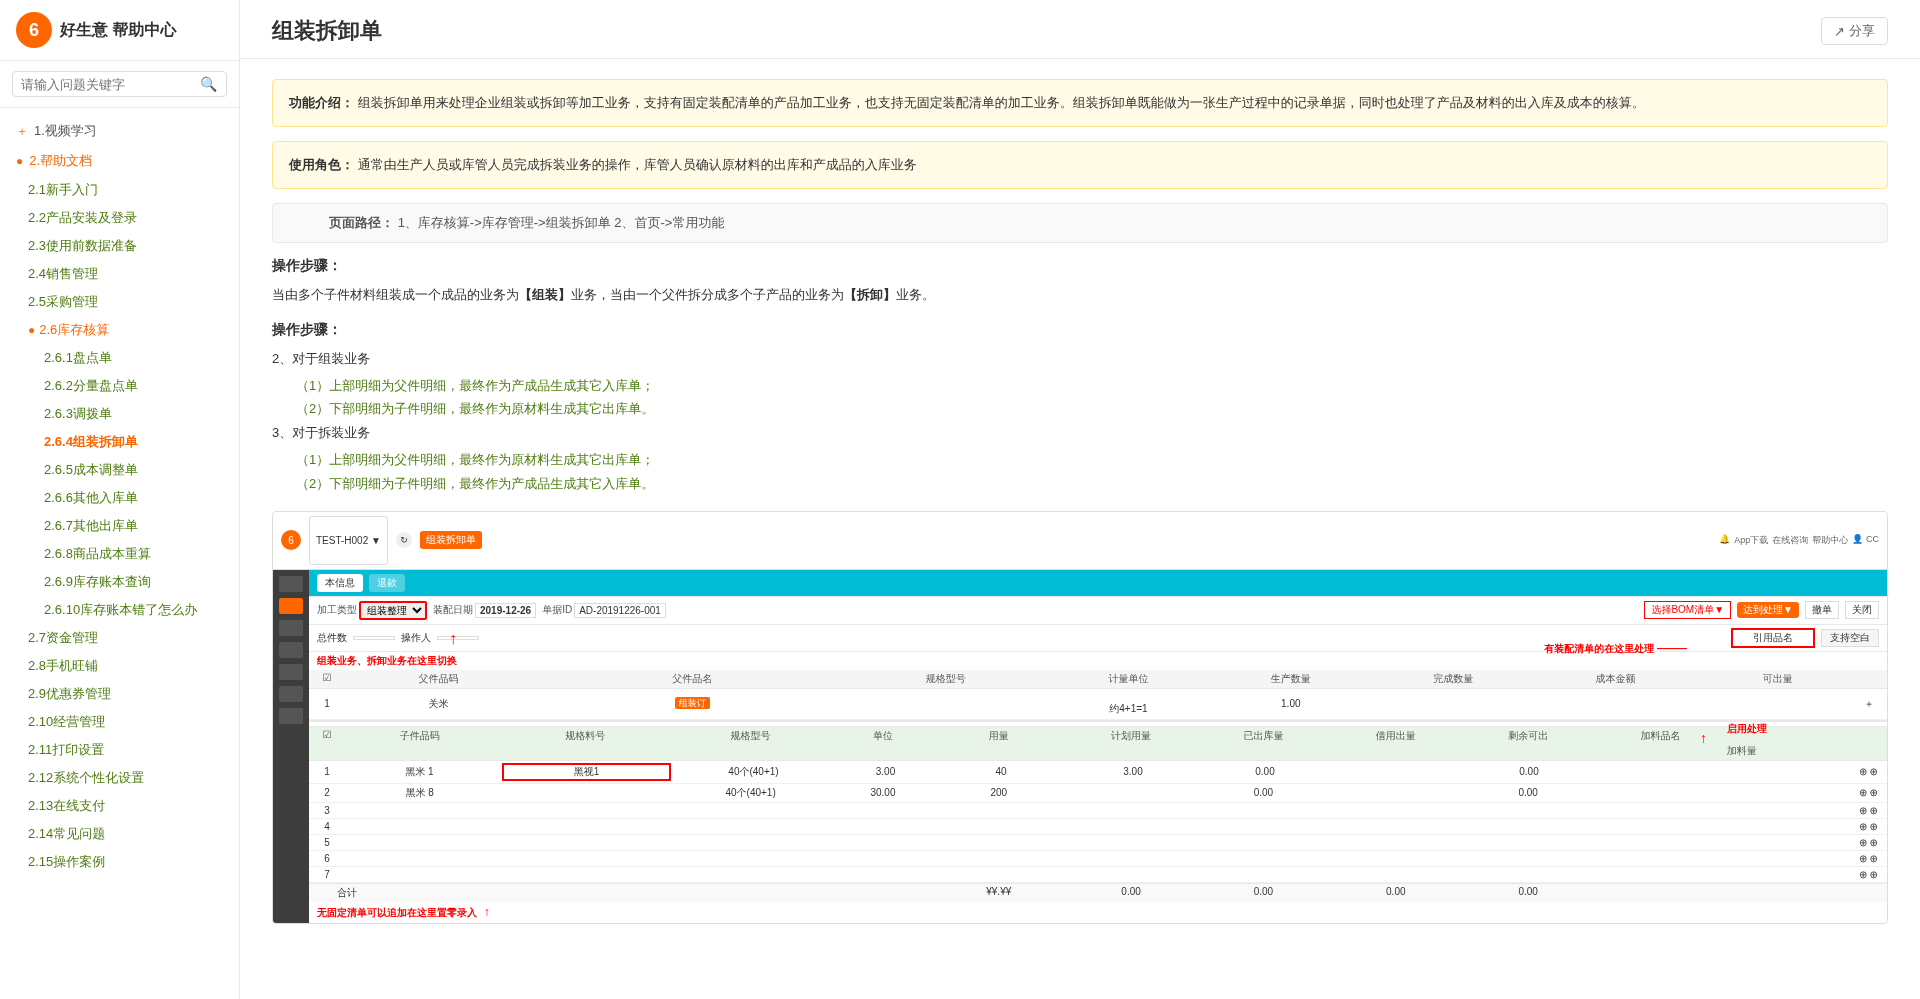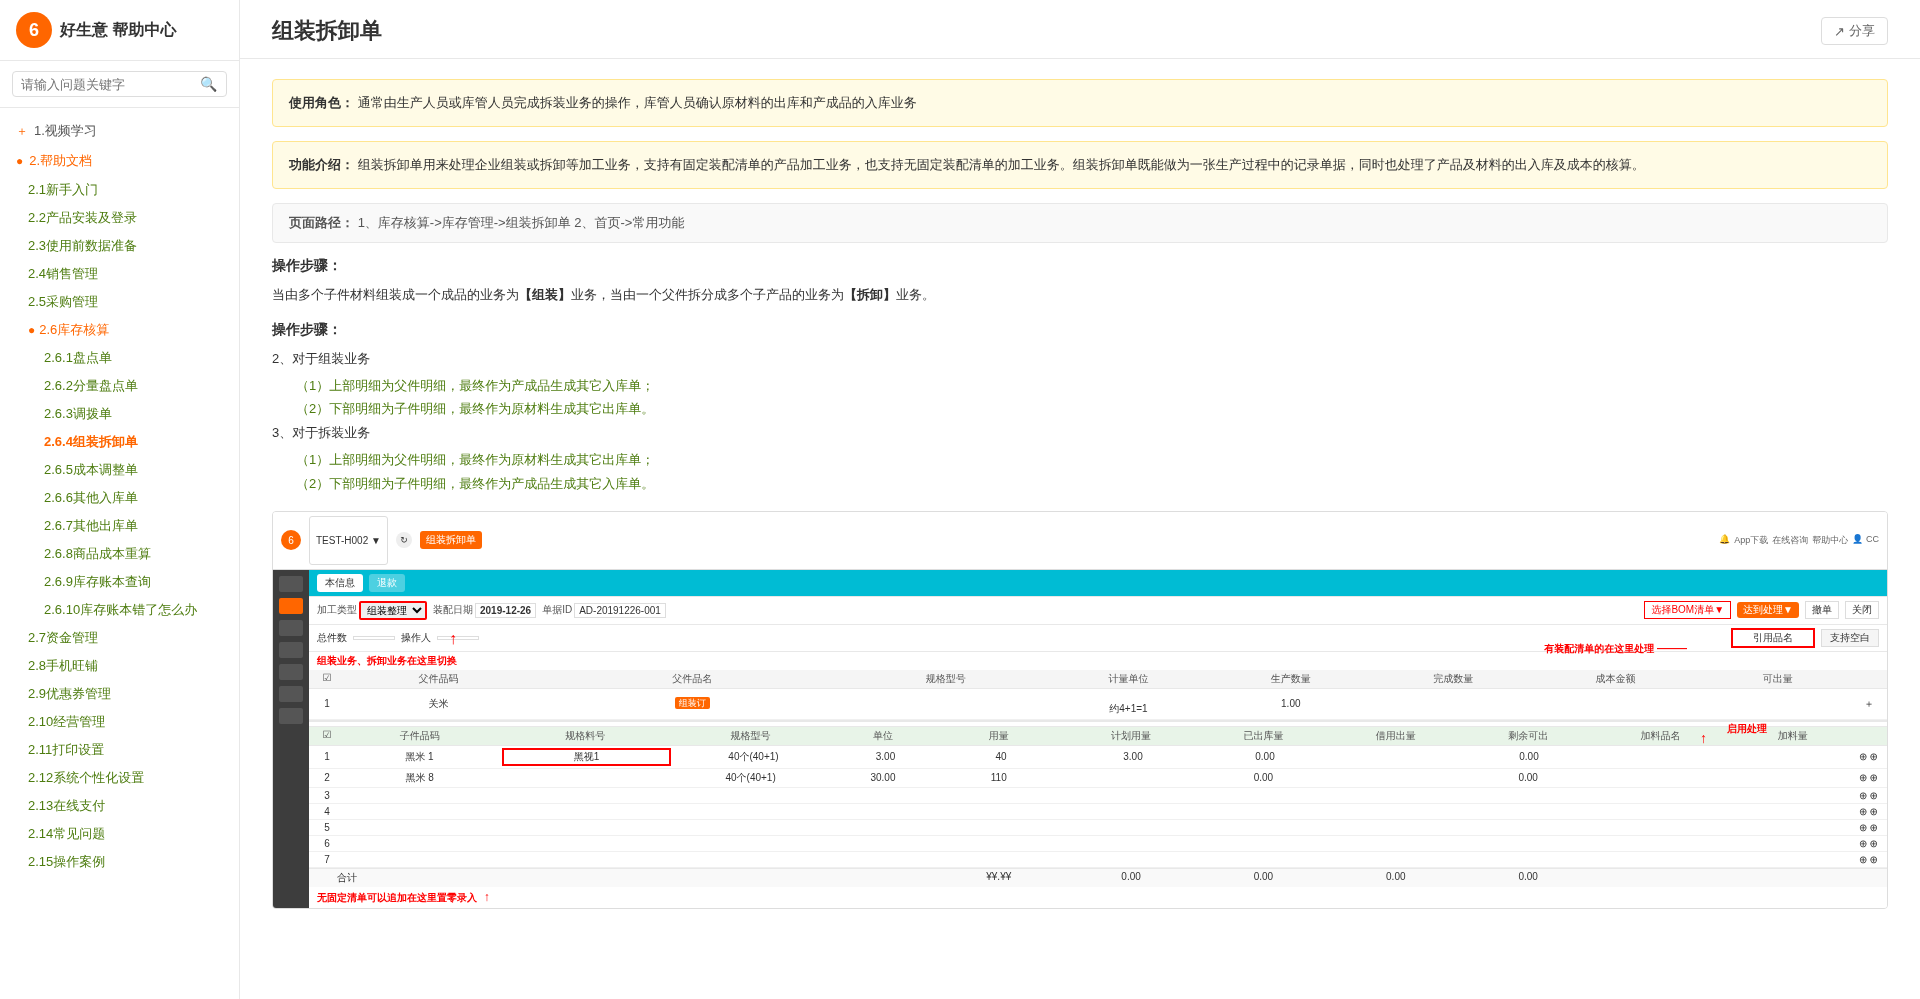--- a/index.html
+++ b/index.html
@@ -309,31 +309,31 @@
       <div id="page-title">组装拆卸单</div>
       <button id="share-btn">
         <span>↗</span>
         <span>分享</span>
       </button>
     </div>
 
     <div id="doc-content">
 
       <div class="info-block">
+        <span style="font-weight:bold;">功能介绍：</span>
+        <span>组装拆卸单用来处理企业组装或拆卸等加工业务，支持有固定装配清单的产品加工业务，也支持无固定装配清单的加工业务。组装拆卸单既能做为一张生产过程中的记录单据，同时也处理了产品及材料的出入库及成本的核算。</span>
+      </div>
+
+      <div class="info-block">
         <span style="font-weight:bold;">使用角色：</span>
         <span>通常由生产人员或库管人员完成拆装业务的操作，库管人员确认原材料的出库和产成品的入库业务</span>
       </div>
 
-      <div class="info-block">
-        <span style="font-weight:bold;">功能介绍：</span>
-        <span>组装拆卸单用来处理企业组装或拆卸等加工业务，支持有固定装配清单的产品加工业务，也支持无固定装配清单的加工业务。组装拆卸单既能做为一张生产过程中的记录单据，同时也处理了产品及材料的出入库及成本的核算。</span>
-      </div>
-
       <div class="path-block">
-        <span style="font-weight:bold;">页面路径：</span>
+        <span style="font-weight:bold;margin-left:40px;">页面路径：</span>
         <span>1、库存核算-&gt;库存管理-&gt;组装拆卸单 2、首页-&gt;常用功能</span>
       </div>
 
       <div class="section-title">操作步骤：</div>
       <div class="para">
         当由多个子件材料组装成一个成品的业务为<span class="bold">【组装】</span>业务，当由一个父件拆分成多个子产品的业务为<span class="bold">【拆卸】</span>业务。
       </div>
       <div class="section-title">操作步骤：</div>
       <div class="steps-list">2、对于组装业务</div>
       <div class="sub-list">
@@ -463,21 +463,21 @@
                     <div style="flex:1;text-align:center;">子件品码</div>
                     <div style="flex:1;text-align:center;">规格料号</div>
                     <div style="flex:1;text-align:center;">规格型号</div>
                     <div style="flex:0.6;text-align:center;">单位</div>
                     <div style="flex:0.8;text-align:center;">用量</div>
                     <div style="flex:0.8;text-align:center;">计划用量</div>
                     <div style="flex:0.8;text-align:center;">已出库量</div>
                     <div style="flex:0.8;text-align:center;">借用出量</div>
                     <div style="flex:0.8;text-align:center;">剩余可出</div>
                     <div style="flex:0.8;text-align:center;">加料品名</div>
-                    <div style="flex:0.8;text-align:center;">加料量</div>
+                    <div style="flex:0.8;text-align:left;margin-top:15px;">加料量</div>
                     <div style="width:20px;"></div>
                   </div>
 
                   <div style="display:flex;font-size:10px;padding:2px 8px;align-items:center;border-bottom:1px solid #f0f0f0;">
                     <div style="width:20px;text-align:center;">1</div>
                     <div style="flex:1;text-align:center;">黑米 1</div>
                     <div style="flex:1;text-align:center;border:2px solid red;">黑视1</div>
                     <div style="flex:1;text-align:center;">40个(40+1)</div>
                     <div style="flex:0.6;text-align:center;">3.00</div>
                     <div style="flex:0.8;text-align:center;">40</div>
@@ -492,21 +492,21 @@
                         <span>⊕</span>
                       </div>
                   </div>
 
                   <div style="display:flex;font-size:10px;padding:2px 8px;align-items:center;border-bottom:1px solid #f0f0f0;">
                     <div style="width:20px;text-align:center;">2</div>
                     <div style="flex:1;text-align:center;">黑米 8</div>
                     <div style="flex:1;text-align:center;"></div>
                     <div style="flex:1;text-align:center;">40个(40+1)</div>
                     <div style="flex:0.6;text-align:center;">30.00</div>
-                    <div style="flex:0.8;text-align:center;">110</div>
+                    <div style="flex:0.8;text-align:center;">200</div>
                     <div style="flex:0.8;text-align:center;"></div>
                     <div style="flex:0.8;text-align:center;">0.00</div>
                     <div style="flex:0.8;text-align:center;"></div>
                     <div style="flex:0.8;text-align:center;">0.00</div>
                     <div style="flex:0.8;text-align:center;"></div>
                     <div style="flex:0.8;text-align:center;"></div>
                     <div style="width:20px;display:flex;gap:2px;">
                         <span>⊕</span>
                         <span>⊕</span>
                       </div>

